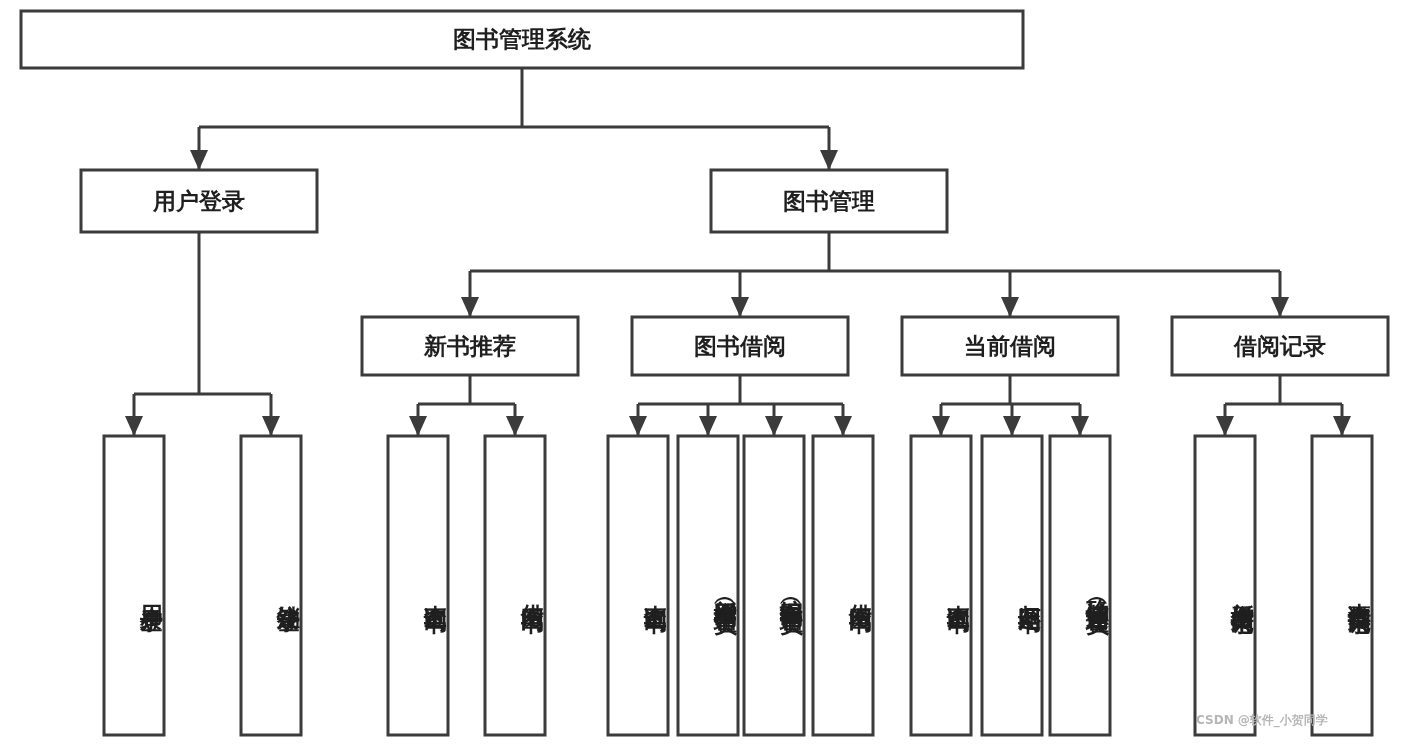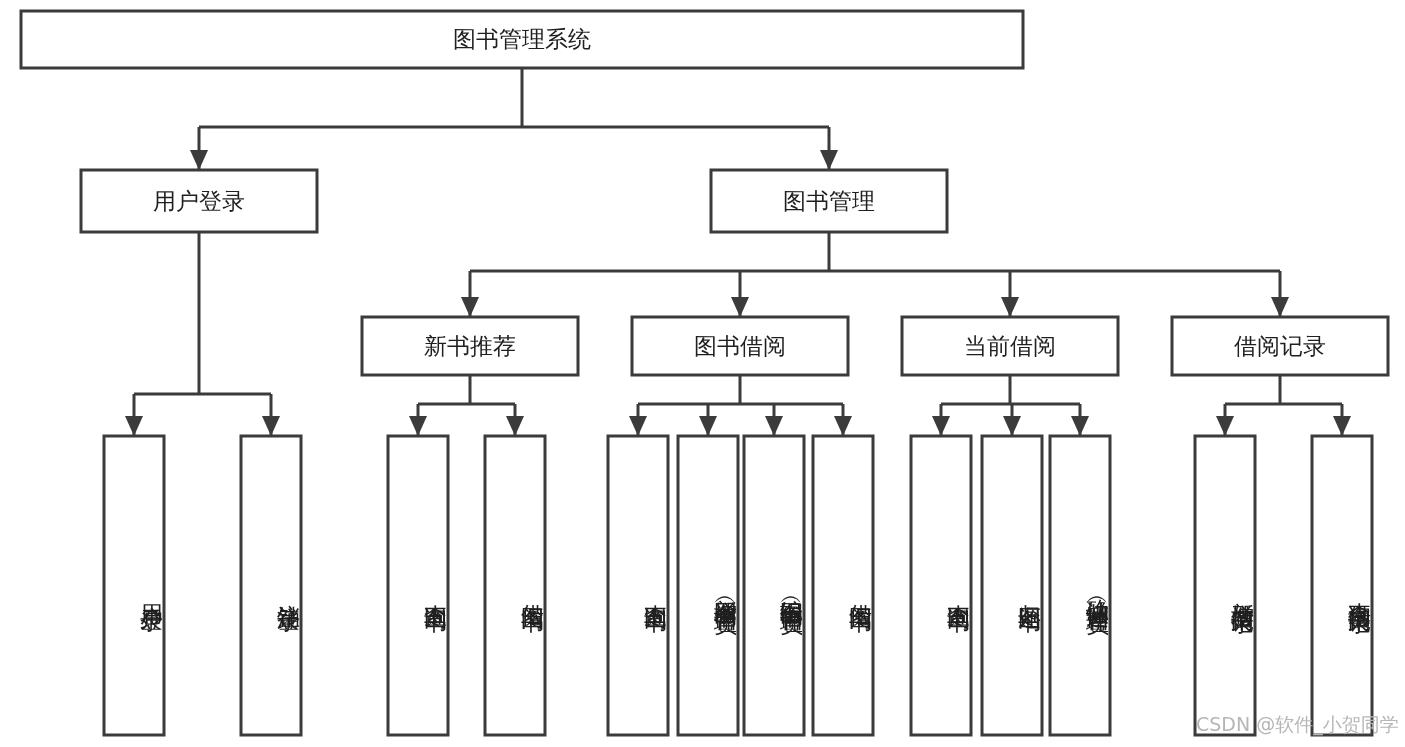--- a/index.html
+++ b/index.html
@@ -11,20 +11,21 @@
     width: 1405px;
     height: 747px;
     font-family: "DejaVu Sans", "Liberation Sans", sans-serif;
     overflow: hidden;
   }
   #diagram-root {
     position: relative;
     width: 1405px;
     height: 657px;
     background: #ffffff;
+    font-weight: bold;
   }
   svg#flow-svg {
     position: absolute;
     left: 0;
     top: 0;
     width: 1405px;
     height: 747px;
     display: block;
   }
   .box-rect {
@@ -60,21 +61,21 @@
     letter-spacing: 2px;
     white-space: nowrap;
     display: flex;
     align-items: flex-start;
     justify-content: center;
     pointer-events: none;
   }
   .watermark {
     position: absolute;
     font-family: "DejaVu Sans", "Liberation Sans", sans-serif;
-    font-size: 19px;
+    font-size: 12px;
     color: #b6b6b6;
     white-space: nowrap;
   }
 </style>
 </head>
 <body>
 
 <div id="diagram-root">
 
   <svg id="flow-svg" viewBox="0 0 1405 747" preserveAspectRatio="none" aria-hidden="true">

